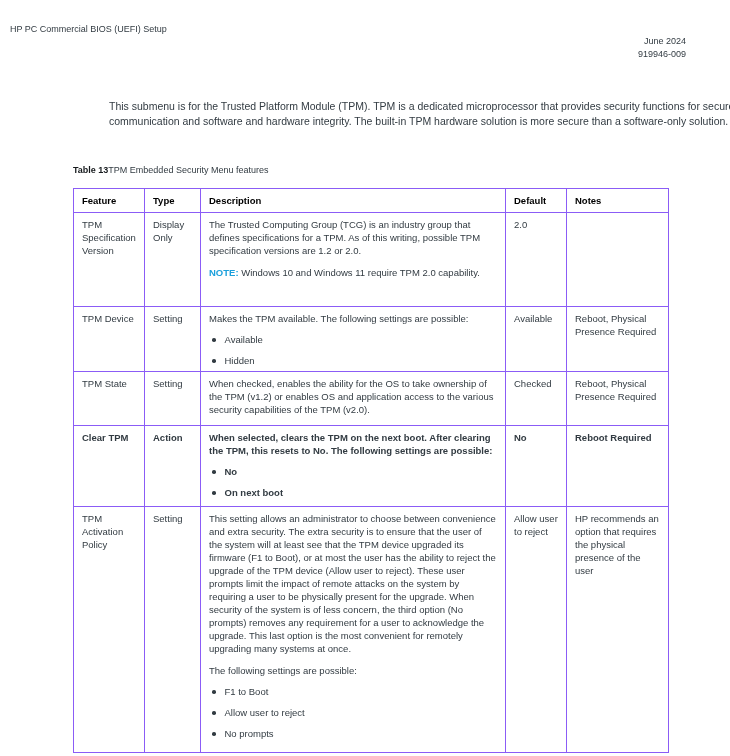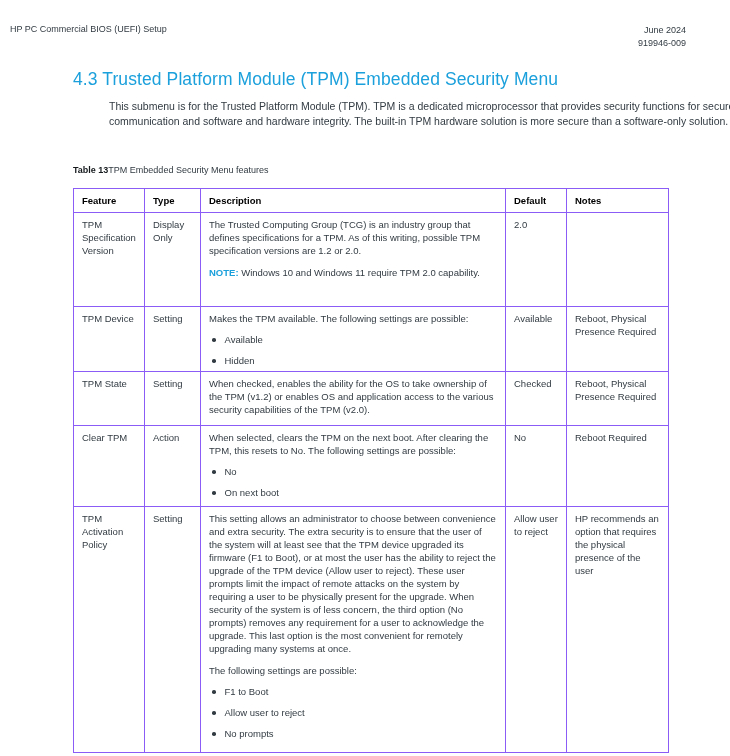--- a/index.html
+++ b/index.html
@@ -2,55 +2,54 @@
 <html><head>
 <meta charset="utf-8">
 <style>
   * { margin:0; padding:0; box-sizing:border-box; }
   html,body { background:#ffffff; }
   .page {
     position:relative; width:730px; height:756px; background:#ffffff;
     font-family:"Liberation Sans", sans-serif; color:#323B42; overflow:hidden;
   }
   .hdr-left { position:absolute; left:10px; top:24px; font-size:9px; color:#323B42; }
-  .hdr-right { position:absolute; right:44px; top:24px; font-size:9px; color:#323B42; text-align:right; line-height:13px; }
+  .hdr-right { position:absolute; right:44px; top:35px; font-size:9px; color:#323B42; text-align:right; line-height:13px; }
   .sec-title { position:absolute; left:73px; top:69px; font-size:17.5px; font-weight:400; color:#1BA0DC; letter-spacing:0.1px; }
   .intro { position:absolute; left:73px; top:99px; width:632px; font-size:10.5px; line-height:15px; color:#323B42;margin-left:36px; }
   .caption { position:absolute; left:73px; top:165px; font-size:9px; color:#323B42; }
   .caption .cap-label { font-weight:700; color:#15191c; }
   table.features {
     position:absolute; left:73px; top:188px; width:595px;
     border-collapse:collapse; table-layout:fixed; font-size:9.5px; color:#323B42;
   }
   table.features th, table.features td {
     border:1px solid #8b5cf6; vertical-align:top; text-align:left;
     padding:5px 8px 4px 8px; line-height:13px; overflow:hidden;
   }
   table.features th { font-weight:700; color:#000; height:24px; padding-top:5px; }
   tr.r1 { height:94px; } tr.r2 { height:65px; } tr.r3 { height:54px; }
-  tr.r4 { height:81px; } tr.r5 { height:246px; }
+  tr.r4 { height:81px;font-weight:bold; } tr.r5 { height:246px; }
   td .para { margin:0; }
   td .para + .para { margin-top:9px; }
   .note-line { margin-top:9px; }
   .note-label { color:#1BA0DC; font-weight:700; }
   .bullet { display:flex; margin:8px 0 0 3px; }
   .bullet .dot { width:3.5px; height:3.5px; border-radius:50%; background:#323B42; margin:5px 9px 0 0; flex:0 0 auto; }
 </style>
 </head>
 <body>
 
 <div class="page">
 
   <div class="hdr-left">HP PC Commercial BIOS (UEFI) Setup</div>
   <div class="hdr-right">
     <div>June 2024</div>
     <div>919946-009</div>
   </div>
 
-  <h1 class="sec-title">4.3 Trusted Platform Module (TPM) Embedded Security Menu</h1>
 
   <p class="intro">This submenu is for the Trusted Platform Module (TPM). TPM is a dedicated microprocessor that provides security functions for secure communication and software and hardware integrity. The built-in TPM hardware solution is more secure than a software-only solution.</p>
 
   <p class="caption">
     <span class="cap-label">Table 13</span><span>TPM Embedded Security Menu features</span>
   </p>
 
   <table class="features">
     <colgroup>
       <col style="width:71px">

